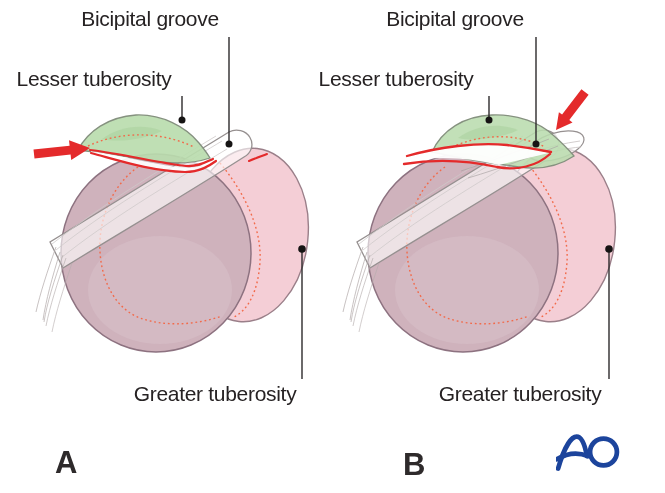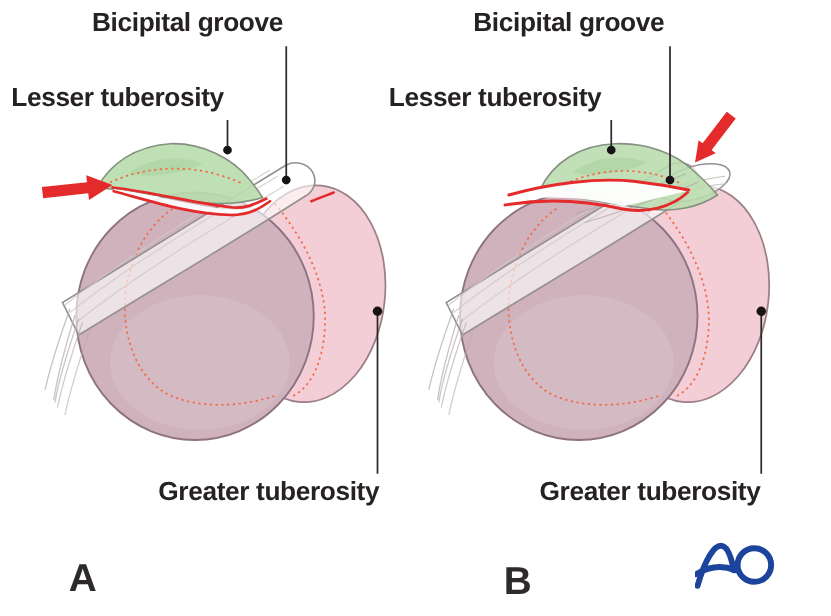--- a/index.html
+++ b/index.html
@@ -3,21 +3,21 @@
 <meta charset="utf-8">
 <style>
   html,body{margin:0;padding:0;background:#ffffff;}
   .stage{
     position:relative;width:665px;height:493px;background:#ffffff;
     font-family:"Liberation Sans",sans-serif;overflow:hidden;
   }
   .stage svg.anatomy{position:absolute;left:0;top:0;}
   .lbl{
     position:absolute;transform:translateX(-50%);
-    font-weight:700;font-size:21px;line-height:24px;color:#262223;
+    font-weight:400;font-size:21px;line-height:24px;color:#262223;
     white-space:nowrap;letter-spacing:-0.3px;
   }
   .panel-letter{
     position:absolute;font-weight:700;font-size:31px;color:#2e2a2b;line-height:32px;
   }
   .ao-logo{position:absolute;left:556px;top:430px;}
 </style>
 </head>
 <body>
 

